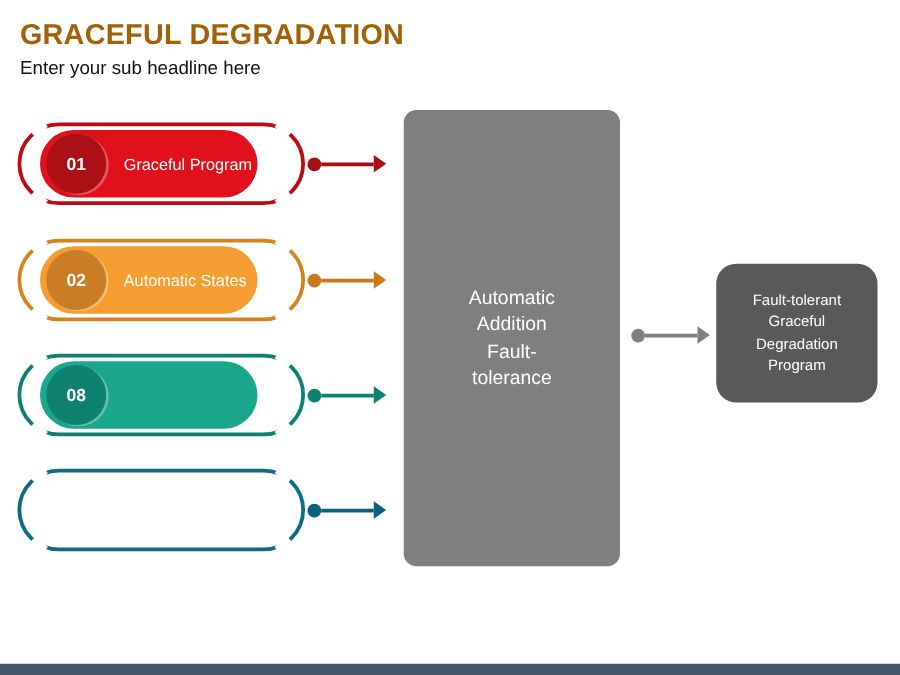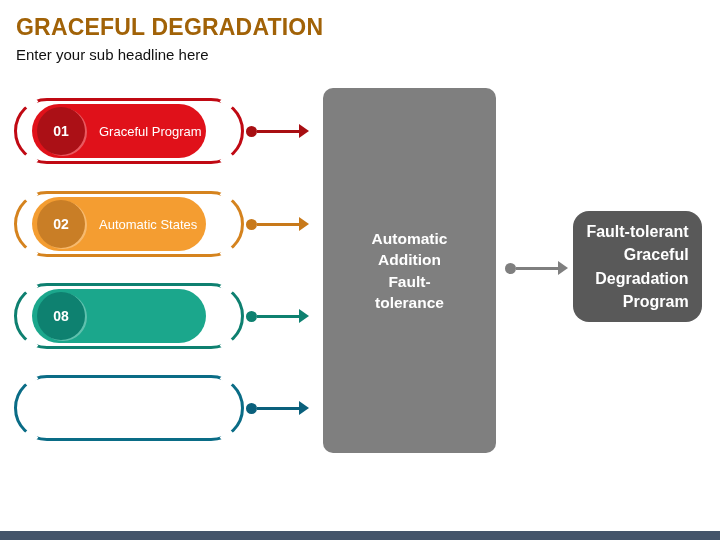--- a/index.html
+++ b/index.html
@@ -57,36 +57,36 @@
     border-left:10px solid var(--arrow);
   }
 
   
   .process-box{
     position:absolute;left:323px;top:88px;width:173px;height:365px;
     border-radius:10px;background:#7f7f7f;
     display:flex;align-items:center;justify-content:center;
   }
   .process-box .box-text{
-    color:#ffffff;font-size:15.5px;font-weight:700;line-height:1.38;
+    color:#ffffff;font-size:15.5px;font-weight:400;line-height:1.38;
     text-align:center;white-space:pre-line;
   }
 
   
   .connector{left:505px;top:260px;}
 
   
   .result-box{
     position:absolute;left:573px;top:211px;width:129px;height:111px;
     border-radius:16px;background:#595959;
     display:flex;align-items:center;justify-content:center;
   }
   .result-box .box-text{
-    color:#ffffff;font-size:16px;font-weight:700;line-height:1.45;
-    text-align:right;white-space:pre-line;
+    color:#ffffff;font-size:12px;font-weight:400;line-height:1.45;
+    text-align:center;white-space:pre-line;
   }
 
   .footer-bar{
     position:absolute;left:0;bottom:0;width:720px;height:9px;background:#44546a;
   }
 </style>
 </head>
 <body>
 
 <div class="slide">

